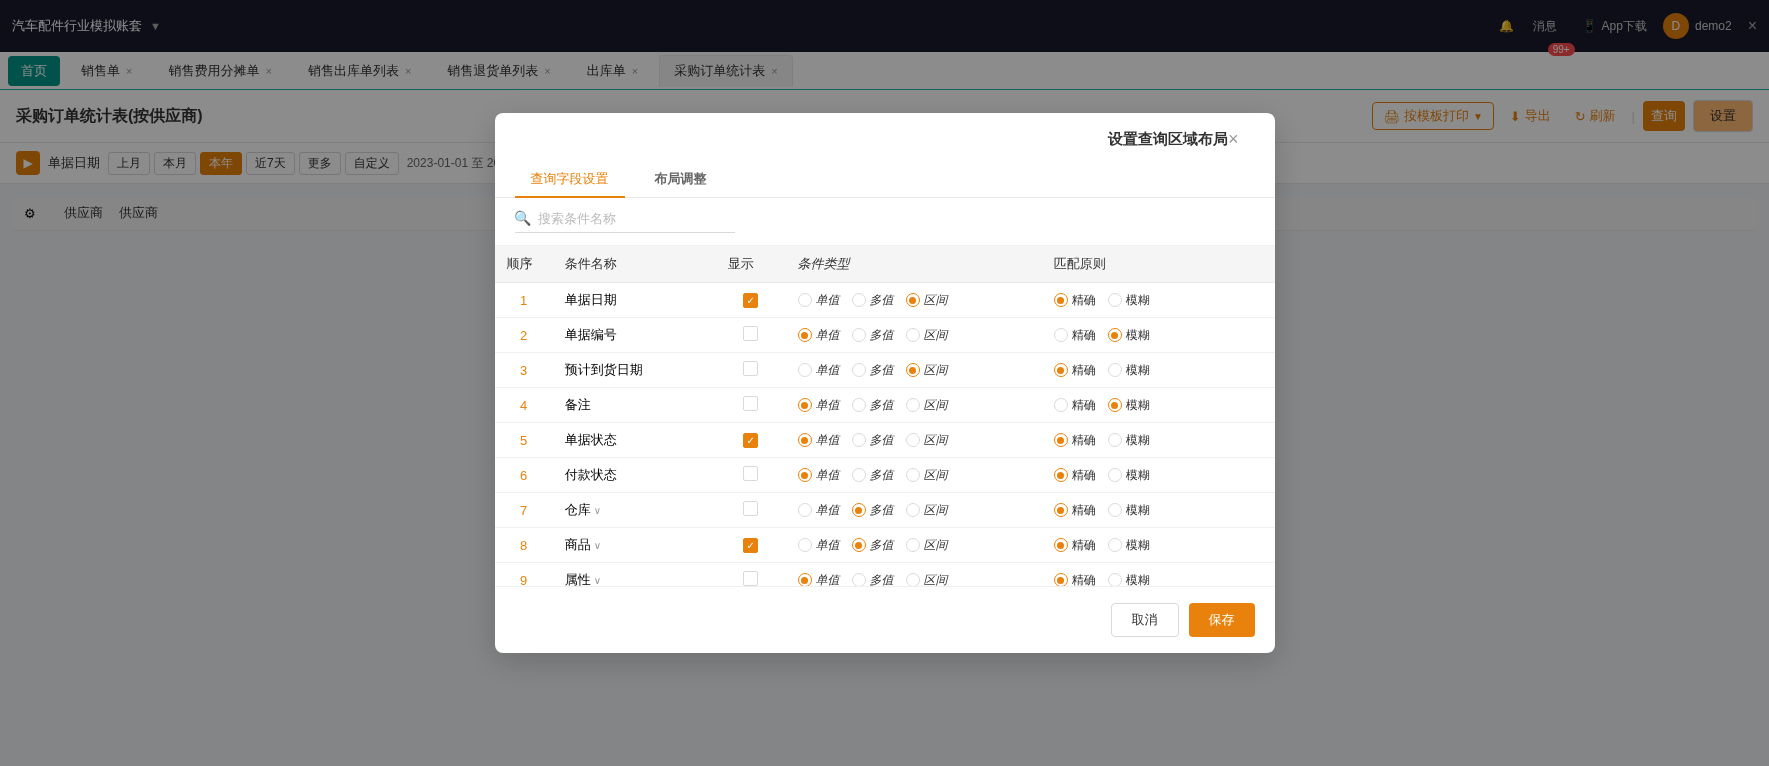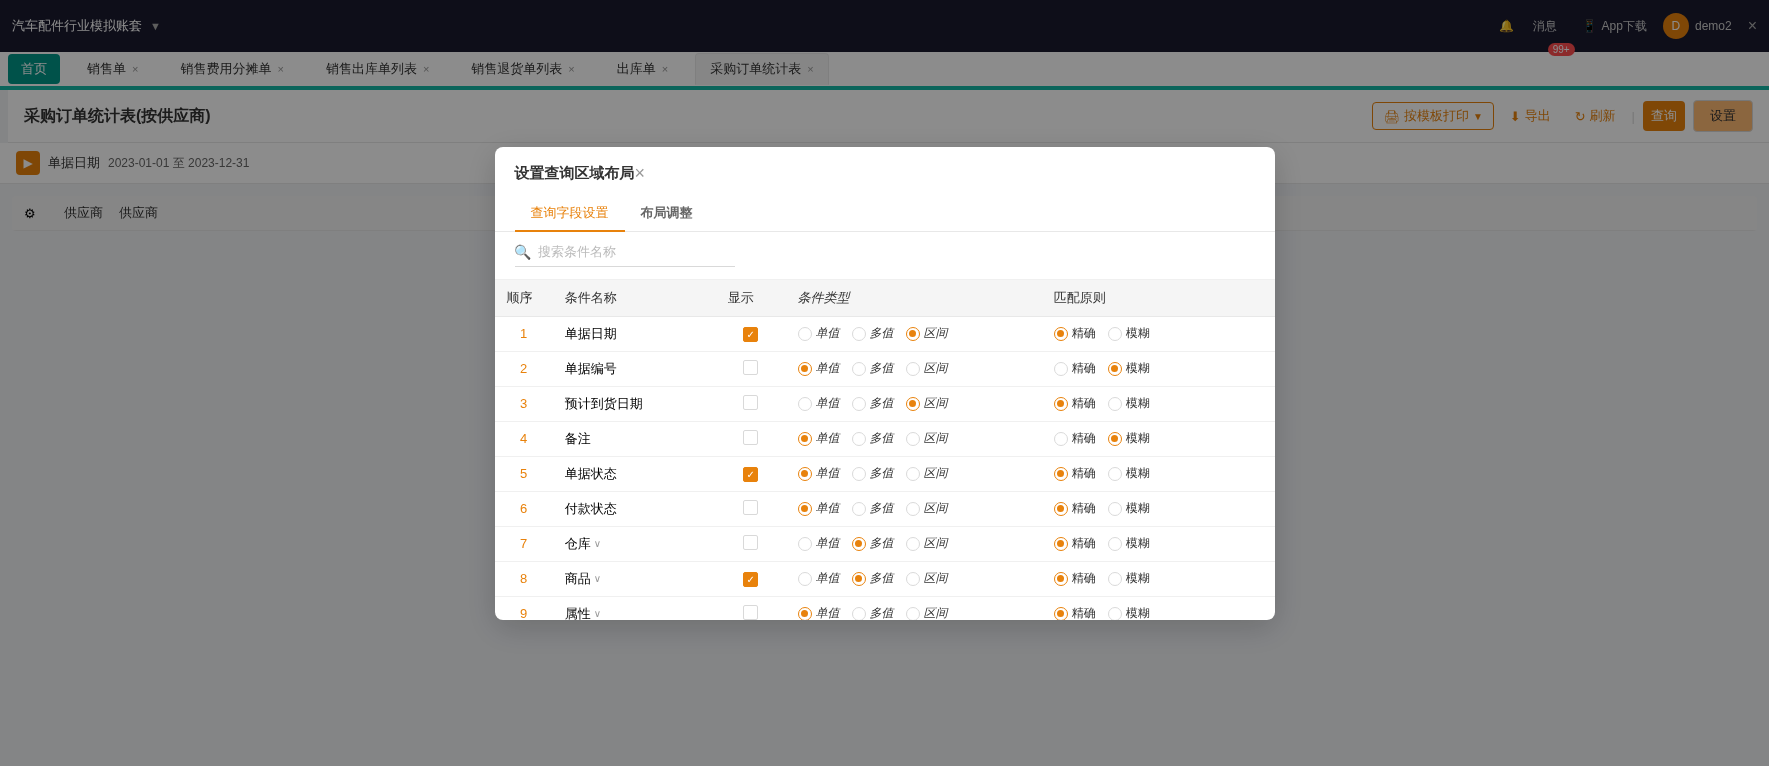--- a/index.html
+++ b/index.html
@@ -30,25 +30,25 @@
       top: -6px;
       right: -8px;
       margin-top: 31px;
     }
     .top-bar-close { color: #aaa; font-size: 16px; cursor: pointer; }
 
     
     .tab-bar {
       height: 38px;
       background: #fff;
-      border-bottom: 4px solid #14b8a6;
+      border-bottom: 1px solid #14b8a6;
       display: flex;
       align-items: center;
       padding: 0 8px;
-      gap: 12px;
+      gap: 6px;
       overflow: hidden;
     }
     .tab-item {
       display: flex;
       align-items: center;
       padding: 6px 14px;
       border-radius: 4px 4px 0 0;
       font-size: 13px;
       cursor: pointer;
       white-space: nowrap;
@@ -65,21 +65,20 @@
     .tab-home { background: #009688; color: #fff; border-radius: 4px; padding: 5px 12px; }
 
     
     .page-header {
       background: #fff;
       padding: 10px 16px;
       display: flex;
       align-items: center;
       justify-content: space-between;
       border-bottom: 1px solid #e8e8e8;
-      margin-left: 8px;
     }
     .page-title { font-size: 16px; font-weight: bold; color: #333; }
     .page-actions { display: flex; align-items: center; gap: 8px; }
     .btn-print {
       display: flex; align-items: center; gap: 4px;
       color: #e8820c; font-size: 13px; cursor: pointer;
       border: 1px solid #e8820c; border-radius: 4px; padding: 4px 10px;
     }
     .btn-export { display: flex; align-items: center; gap: 4px; color: #e8820c; font-size: 13px; cursor: pointer; padding: 4px 8px; }
     .btn-refresh { display: flex; align-items: center; gap: 4px; color: #e8820c; font-size: 13px; cursor: pointer; padding: 4px 8px; }
@@ -141,30 +140,30 @@
       width: 780px;
       max-height: 680px;
       display: flex;
       flex-direction: column;
       box-shadow: 0 8px 32px rgba(0,0,0,0.18);
       z-index: 101;
     }
     .modal-header {
       display: flex;
       align-items: center;
-      justify-content: flex-start;
-      padding: 16px 20px 0 20px;
+      justify-content: flex-end;
+      padding: 16px 36px 0 20px;
     }
     .modal-title { font-size: 15px; font-weight: 600; color: #333; }
     .modal-close { font-size: 18px; color: #999; cursor: pointer; }
 
     
     .modal-tabs {
       display: flex;
-      gap: 0;
+      gap: 14px;
       padding: 12px 20px 0 20px;
       border-bottom: 1px solid #e8e8e8;
     }
     .modal-tab {
       padding: 8px 16px;
       font-size: 13px;
       cursor: pointer;
       color: #666;
       border-bottom: 2px solid transparent;
       margin-bottom: -1px;
@@ -372,20 +371,28 @@
     </div>
     <span style="color:#d9d9d9;">|</span>
     <button class="btn-query">查询</button>
     <button class="btn-settings">设置</button>
   </div>
 </div>
 
 <div class="filter-bar">
   <div class="filter-toggle">▶</div>
   <span class="filter-label">单据日期</span>
+  <div class="filter-date-btns">
+    <button class="date-btn">上月</button>
+    <button class="date-btn">本月</button>
+    <button class="date-btn active">本年</button>
+    <button class="date-btn">近7天</button>
+    <button class="date-btn">更多</button>
+    <button class="date-btn">自定义</button>
+  </div>
   <span class="date-range">2023-01-01 至 2023-12-31</span>
 </div>
 
 <div class="content-area">
   <div class="table-container">
     <div class="table-header-row">
       <div class="settings-icon-cell">
         <span>⚙</span>
       </div>
       <div class="table-header-cell">供应商</div>
@@ -787,14 +794,18 @@
       <span class="radio-circle "></span>
       <span class="radio-label">模糊</span>
     </label>
       </div>
     </td>
   </tr>
           </tbody>
       </table>
     </div>
 
+    <div class="modal-footer">
+      <button class="btn-cancel">取消</button>
+      <button class="btn-save">保存</button>
+    </div>
   </div>
 </div>
 
 </body></html>

